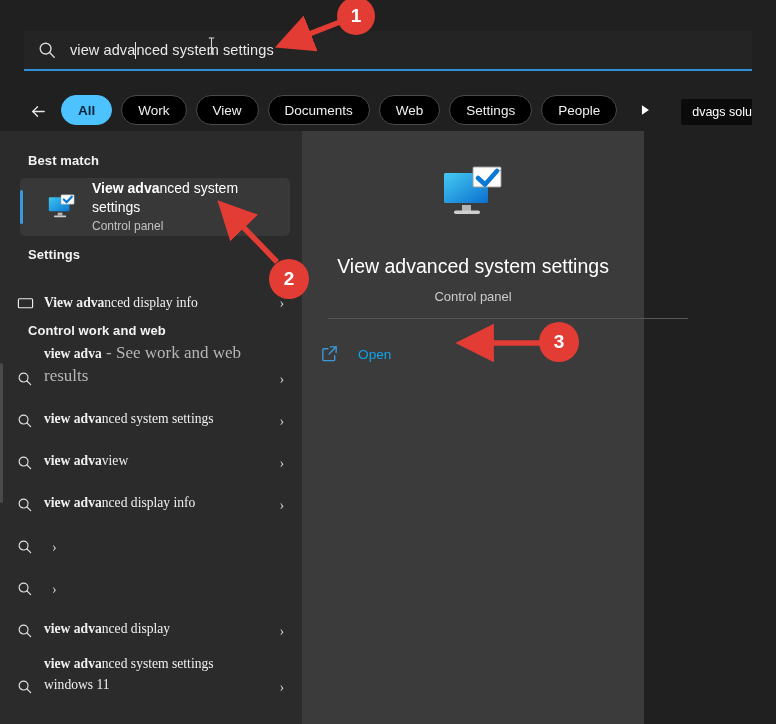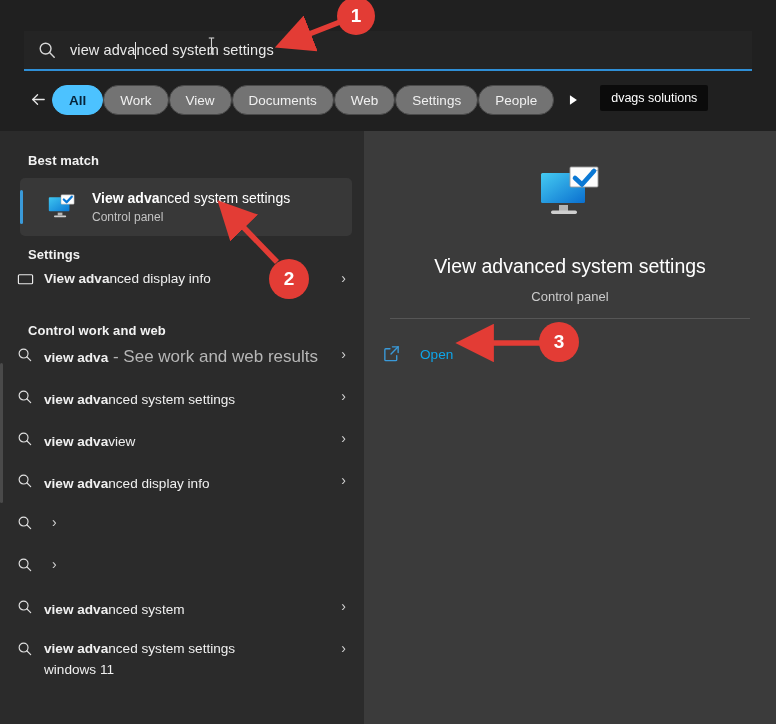--- a/index.html
+++ b/index.html
@@ -53,35 +53,36 @@
   }
 
   
   .tabrow {
     position: absolute;
     left: 24px;
     top: 85px;
     width: 728px;
     height: 40px;
     display: flex;
-    align-items: flex-start;
+    align-items: flex-end;
+    gap: 9px;
     overflow: hidden;
   }
   .back-btn {
     width: 28px; height: 28px;
     flex: 0 0 auto;
     display: flex; align-items: center; justify-content: center;
   }
   .pill {
     flex: 0 0 auto;
     height: 30px;
     padding: 0 16px;
     border-radius: 16px;
     border: 1px solid #4a4a4a;
-    background: #737373;
+    background: #000000;
     color: #f0f0f0;
     font-size: 13.5px;
     display: flex; align-items: center;
     white-space: nowrap;
   }
   .pill.active {
     background: #4cc2ff;
     border-color: #4cc2ff;
     color: #06243a;
     font-weight: 600;
@@ -102,21 +103,21 @@
     display: flex; align-items: center;
     border-radius: 2px;
     margin-left: 12px;
     white-space: nowrap;
   }
 
   
   .panels {
     position: absolute;
     left: 0; top: 131px;
-    width: 776px;
+    width: 644px;
     height: 593px;
     display: flex;
   }
   .left-panel {
     width: 364px;
     background: #2b2b2b;
     position: relative;
     padding-top: 11px;
   }
   .scroll-track {
@@ -166,23 +167,24 @@
   }
   .best-icon { width: 30px; height: 30px; flex: 0 0 auto; margin-right: 16px; }
   .best-text { display: flex; flex-direction: column; justify-content: center; }
   .best-title { font-size: 14px; color: #ffffff; line-height: 1.35; }
   .best-sub { font-size: 12px; color: #c2c2c2; line-height: 1.4; margin-top: 1px; }
 
   
   .res-row {
     height: 42px;
     display: flex;
-    align-items: flex-start;
+    align-items: flex-end;
     padding: 0 18px 0 44px;
     position: relative;
+    font-family: Liberation Serif, serif;
   }
   .res-row.tall { height: 56px; }
   .res-icon {
     position: absolute;
     left: 16px;
     width: 18px; height: 18px;
     display: flex; align-items: center; justify-content: center;
   }
   .res-label {
     font-size: 13.6px;
@@ -424,21 +426,21 @@
       <span class="chev">›</span>
     </div>
 
     <div class="res-row">
       <span class="res-icon">
         <svg viewBox="0 0 18 18" width="16" height="16" fill="none" stroke="#e2e2e2" stroke-width="1.3">
           <circle cx="7.4" cy="7.4" r="5"></circle>
             <line x1="11" y1="11" x2="15.4" y2="15.4" stroke-linecap="round"></line>
           </svg>
       </span>
-      <span class="res-label"><span class="hl">view adva</span><span>nced system</span><span class="dim"></span></span>
+      <span class="res-label"><span class="hl">view adva</span><span>nced display</span><span class="dim"></span></span>
       <span class="chev">›</span>
     </div>
 
     <div class="res-row tall">
       <span class="res-icon">
         <svg viewBox="0 0 18 18" width="16" height="16" fill="none" stroke="#e2e2e2" stroke-width="1.3">
           <circle cx="7.4" cy="7.4" r="5"></circle>
             <line x1="11" y1="11" x2="15.4" y2="15.4" stroke-linecap="round"></line>
           </svg>
       </span>

